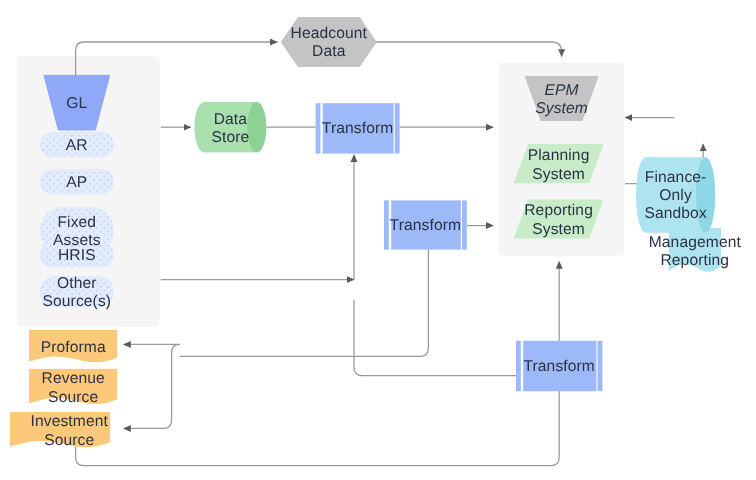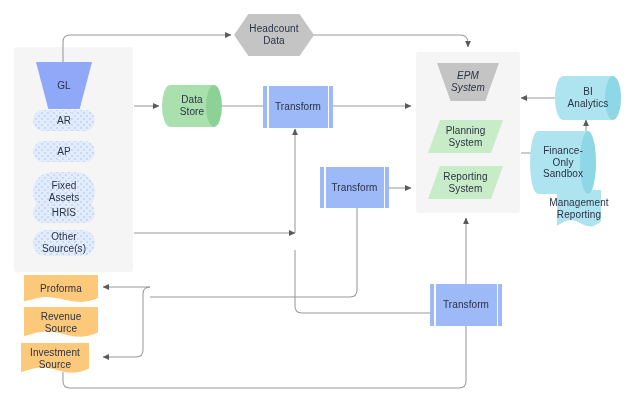--- a/index.html
+++ b/index.html
@@ -30,21 +30,21 @@
     background: #f5f5f5;
     border-radius: 3px;
   }
   .node {
     position: absolute;
     display: flex;
     align-items: center;
     justify-content: center;
     text-align: center;
     color: #2b3245;
-    font-size: 10px;
+    font-size: 13px;
     line-height: 1.18;
     letter-spacing: 0.1px;
   }
   .node .lbl {
     position: relative;
     z-index: 3;
     padding: 0 2px;
     white-space: pre-line;
   }
 
@@ -251,21 +251,21 @@
 
   <div class="node doc doc-clip" style="left:24px; top:275px; width:74px; height:28px; --fill:#fcc879;">
     <span class="lbl">Proforma</span>
   </div>
 
   <div class="node doc doc-clip" style="left:24px; top:307px; width:74px; height:31px;text-align:center; --fill:#fcc879;">
     <span class="lbl">Revenue
 Source</span>
   </div>
 
-  <div class="node doc doc-clip" style="left:21px; top:343px; width:68px; height:31px; --fill:#fcc879;">
+  <div class="node doc doc-clip" style="left:8px; top:343px; width:84px; height:31px;justify-content:flex-end; --fill:#fcc879;">
     <span class="lbl">Investment
 Source</span>
   </div>
 
   <div class="node hex" style="left:234px; top:14px; width:80px; height:42px; --fill:#c4c4c4;">
     <span class="lbl">Headcount
 Data</span>
   </div>
 
   <div class="node cyl" style="left:170px; top:85px; width:44px; height:42px; --fill:#aadfae; --cap:#8ed194;">
@@ -302,27 +302,20 @@
   <div class="node para" style="left:428px; top:120px; width:75px; height:33px; --fill:#c8ecc8;">
     <span class="lbl">Planning
 System</span>
   </div>
 
   <div class="node para" style="left:428px; top:166px; width:75px; height:33px; --fill:#c8ecc8;">
     <span class="lbl">Reporting
 System</span>
   </div>
 
-  <div class="node cyl" style="left:563px; top:76px; width:50px; height:44px; --fill:#aee4ef; --cap:#8ed7e6;">
-    <span class="body"></span>
-    <span class="cap-l"></span>
-    <span class="cap-r"></span>
-    <span class="lbl">BI
-Analytics</span>
-  </div>
 
   <div class="node cyl" style="left:538px; top:131px; width:50px; height:63px; --fill:#aee4ef; --cap:#8ed7e6;">
     <span class="body"></span>
     <span class="cap-l"></span>
     <span class="cap-r"></span>
     <span class="lbl">Finance-
 Only
 Sandbox</span>
   </div>
 

